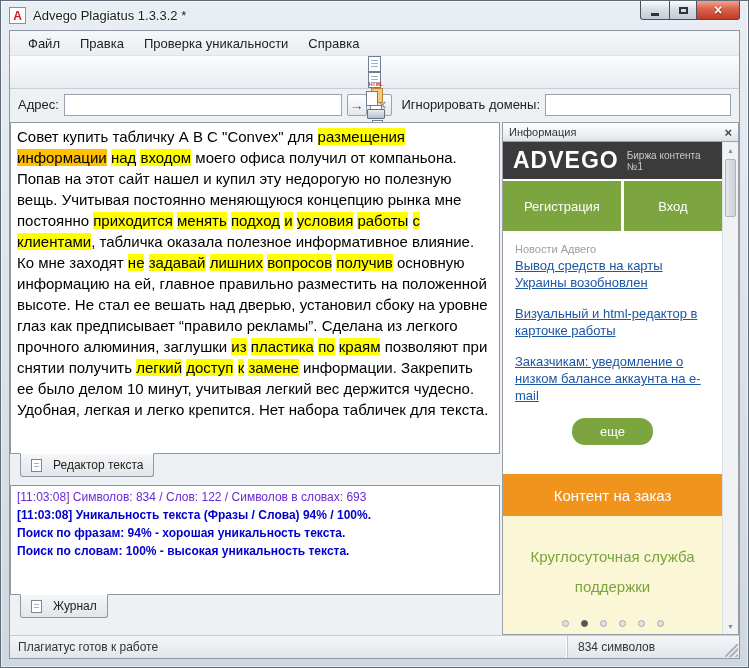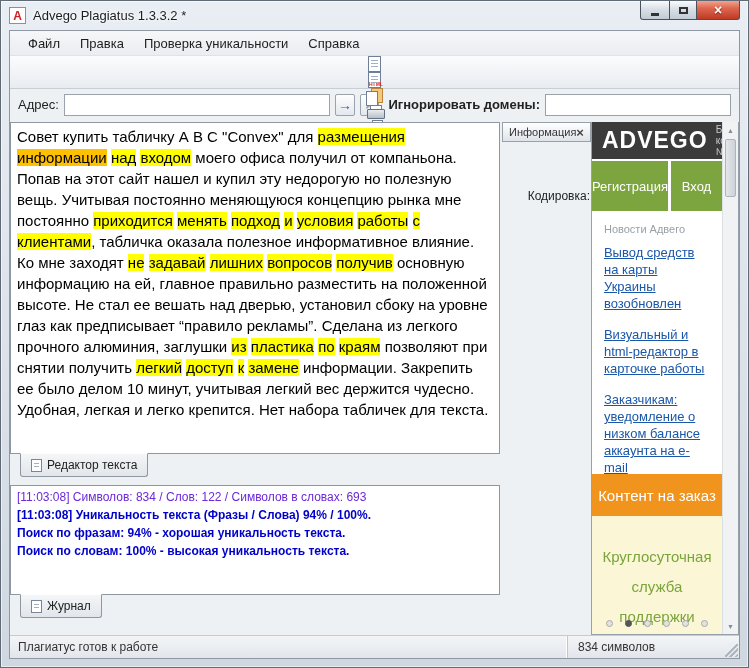--- a/index.html
+++ b/index.html
@@ -61,58 +61,58 @@
   .ic-gear::after { content:""; position:absolute; inset:3px; border-radius:50%; background:#e8ecf0; }
   .ic-lock { position:relative; width:14px; height:15px; }
   .ic-lock::before { content:""; position:absolute; left:3px; top:0; width:8px; height:8px; border:2px solid #b8860b; border-bottom:none; border-radius:4px 4px 0 0; }
   .ic-lock::after { content:""; position:absolute; left:1px; top:6px; width:12px; height:9px; background:linear-gradient(#fbd04a,#e09c12); border:1px solid #a77a10; border-radius:1px; }
   .ic-help { width:15px; height:15px; border-radius:50%; background:radial-gradient(circle at 35% 30%,#7cb6f0,#1e62c0); display:flex; align-items:center; justify-content:center; }
   .ic-help::after { content:"?"; color:#fff; font-size:10px; font-weight:bold; }
 
   
   .addr-row { height:31px; display:flex; align-items:center; padding:0 8px; gap:5px; }
   .addr-label { font-size:13px; color:#222; white-space:nowrap; }
-  .addr-label.ignore { margin-left:4px;font-weight:bold; }
+  .addr-label.ignore { margin-left:4px; }
   .addr-input { width:330px; height:22px; border:1px solid #9aa2ab; background:#fff; font-size:13px; padding:0 4px; font-family:inherit; }
   .addr-input.ignore-input { flex:1; width:auto; }
   .mini-btn { width:24px; height:22px; border:1px solid #9aa2ab; background:linear-gradient(#fefefe,#e3e8ee); display:flex; align-items:center; justify-content:center; border-radius:2px; }
   .mini-btn.go::after { content:"→"; color:#1f5fd0; font-weight:bold; font-size:14px; }
   .mini-btn.stop::after { content:"×"; color:#9aa0a6; font-weight:bold; font-size:15px; }
 
   
   .main { flex:1; display:flex; position:relative; }
   .left-col { width:490px; flex:none; display:flex; flex-direction:column; padding-top:2px; }
   .editor-box { height:332px; background:#fff; border:1px solid #8f98a2; padding:3px 6px; overflow:hidden; font-size:15px; line-height:21px; color:#000; }
   .hl-yellow { background:#ffff00; }
   .hl-orange { background:#ffc000; }
   .tab-row { height:25px; position:relative; }
-  .tab { display:inline-flex; align-items:center; gap:5px; margin-left:10px; height:24px; padding:0 10px; background:linear-gradient(#f4f6f8,#e2e6ea); border:1px solid #8f98a2; border-top:1px solid #fdfdfd; margin-top:-1px; border-radius:0 0 3px 3px; font-size:12px; color:#222; }
+  .tab { display:inline-flex; align-items:center; gap:11px; margin-left:10px; height:24px; padding:0 10px; background:linear-gradient(#f4f6f8,#e2e6ea); border:1px solid #8f98a2; border-top:1px solid #fdfdfd; margin-top:-1px; border-radius:0 0 3px 3px; font-size:12px; color:#222; }
   .mini-doc { width:11px; height:13px; background:#fff; border:1px solid #7a8697; position:relative; }
   .mini-doc::after { content:""; position:absolute; left:2px; top:3px; width:5px; height:6px; background:repeating-linear-gradient(to bottom,#9fb0c4 0 1px,transparent 1px 3px); }
   .gap6 { height:6px; }
   .log-box { height:110px; background:#fff; border:1px solid #8f98a2; padding:2px 6px; font-size:12px; line-height:18px; overflow:hidden; }
   .log-line.muted { color:#6d28d9; }
   .log-line.accent { color:#0000cc; font-weight:bold; }
 
   
-  .right-col { flex:1; margin-left:2px; padding-top:2px; display:flex; flex-direction:row; }
+  .right-col { flex:1; margin-left:2px; padding-top:2px; display:flex; flex-direction:column; }
   .panel-header { height:20px; background:linear-gradient(#ffffff,#dfe4ea); border:1px solid #98a0a9; display:flex; align-items:center; padding:0 6px; font-size:11px; color:#333; }
   .panel-close { margin-left:auto; cursor:default; }
   .panel-close::after { content:"×"; font-size:13px; color:#444; font-weight:bold; }
   .panel-body { flex:1; position:relative; background:#fff; border:1px solid #98a0a9; border-top:none; overflow:hidden; }
   .panel-content { position:absolute; left:0; top:0; right:16px; bottom:0; display:flex; flex-direction:column; background:#fff; }
   .banner-advego { height:37px; background:#3b3b3b; display:flex; align-items:center; padding:0 10px; gap:8px; flex:none; }
   .brand-name { color:#fff; font-weight:bold; font-size:23px; letter-spacing:1px; }
   .brand-tagline { color:#c9c9c9; font-size:10px; }
   .green-nav { display:flex; gap:3px; margin-top:2px; flex:none; }
   .green-btn { height:50px; background:#7da53f; color:#fff; display:flex; align-items:center; justify-content:center; font-size:13px; }
   .green-btn.reg { flex:1.2; }
   .green-btn.login { flex:1; }
   .news { flex:1; padding:12px 12px 4px; overflow:hidden; }
-  .news-title { color:#9aa0a6; font-size:11px; margin-bottom:9px; }
+  .news-title { color:#9aa0a6; font-size:11px; margin-bottom:2px; }
   .news-link { display:block; color:#1b57a8; text-decoration:underline; font-size:13px; line-height:17px; margin-bottom:14px; cursor:pointer; }
   .more-btn { width:fit-content; margin:2px auto 0; background:#7da53f; color:#fff; font-size:13px; padding:6px 28px;border-radius:13px; }
   .banner-orange { height:42px; background:#f0941e; color:#fff; display:flex; align-items:center; justify-content:center; font-size:15px; flex:none; }
   .support { height:118px; flex:none; background:#fbf7d6; color:#7aa43c; font-size:15px; text-align:center; padding-top:26px; line-height:30px; position:relative; }
   .dots { position:absolute; bottom:7px; left:0; right:0; display:flex; justify-content:center; gap:12px; }
   .dot { width:7px; height:7px; border-radius:50%; background:#e2e2e2; border:1px solid #a8a8a8; }
   .dot.active { background:#555; border-color:#555; }
   .scrollbar { position:absolute; right:0; top:0; bottom:0; width:16px; background:#f1f2f4; border-left:1px solid #dcdfe3; }
   .sb-btn { height:16px; display:flex; align-items:center; justify-content:center; }
   .sb-btn.up::after { content:"▲"; font-size:7px; color:#868c93; }

